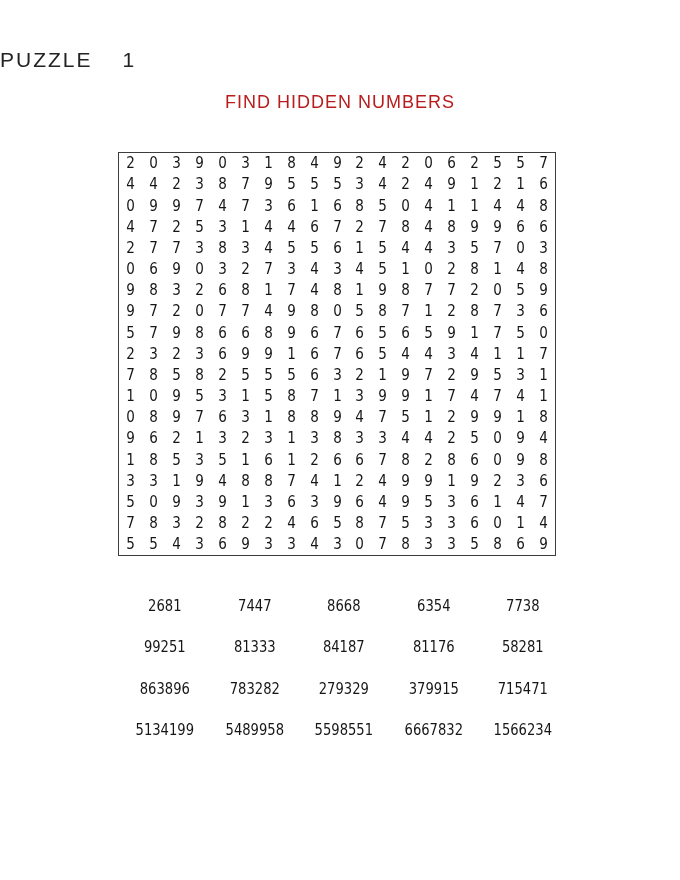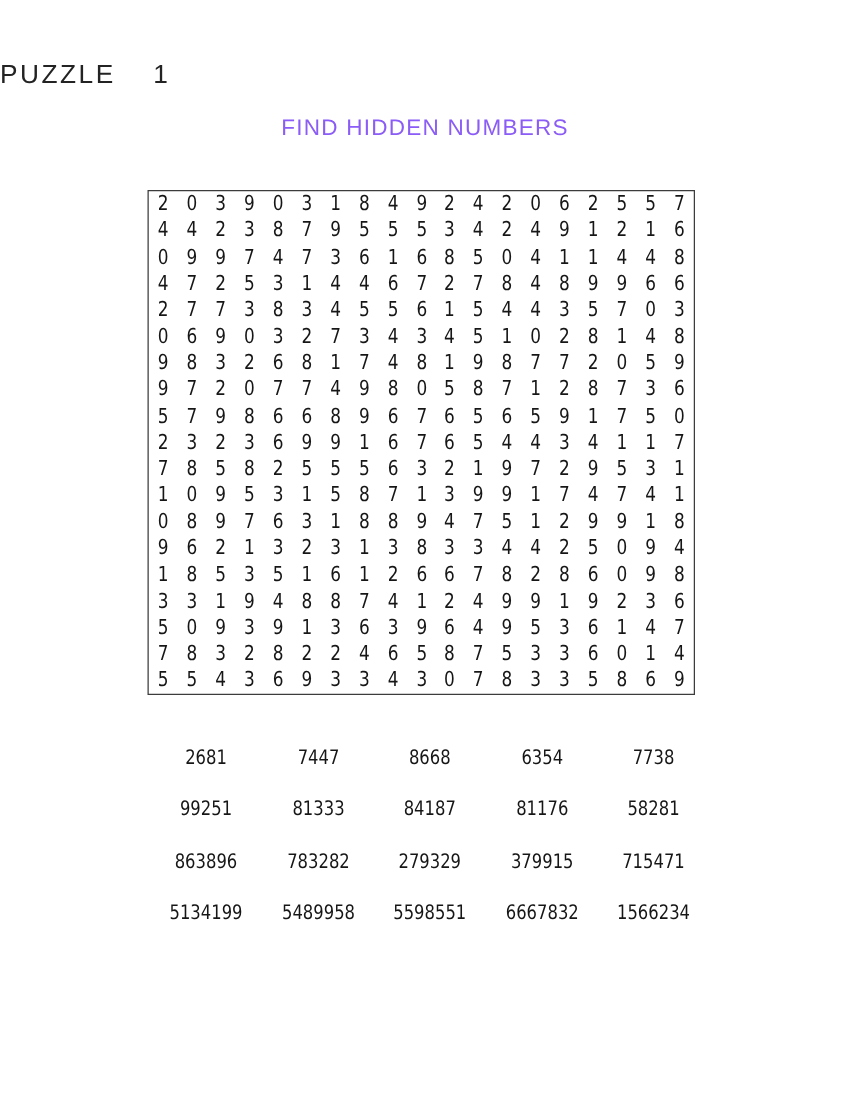--- a/index.html
+++ b/index.html
@@ -24,21 +24,21 @@
   .title .puzzle-num { margin-left: 30px; }
   .subtitle {
     position: absolute;
     top: 92px;
     left: 0;
     width: 100%;
     text-align: center;
     font-size: 18px;
     font-weight: 400;
     letter-spacing: 1px;
-    color: #8b5cf6;
+    color: #b91c1c;
   }
   .grid {
     position: absolute;
     left: 118px;
     top: 152px;
     width: 438px;
     height: 404px;
     border: 1px solid #3c3c3c;
     display: grid;
     grid-template-columns: repeat(19, 1fr);

